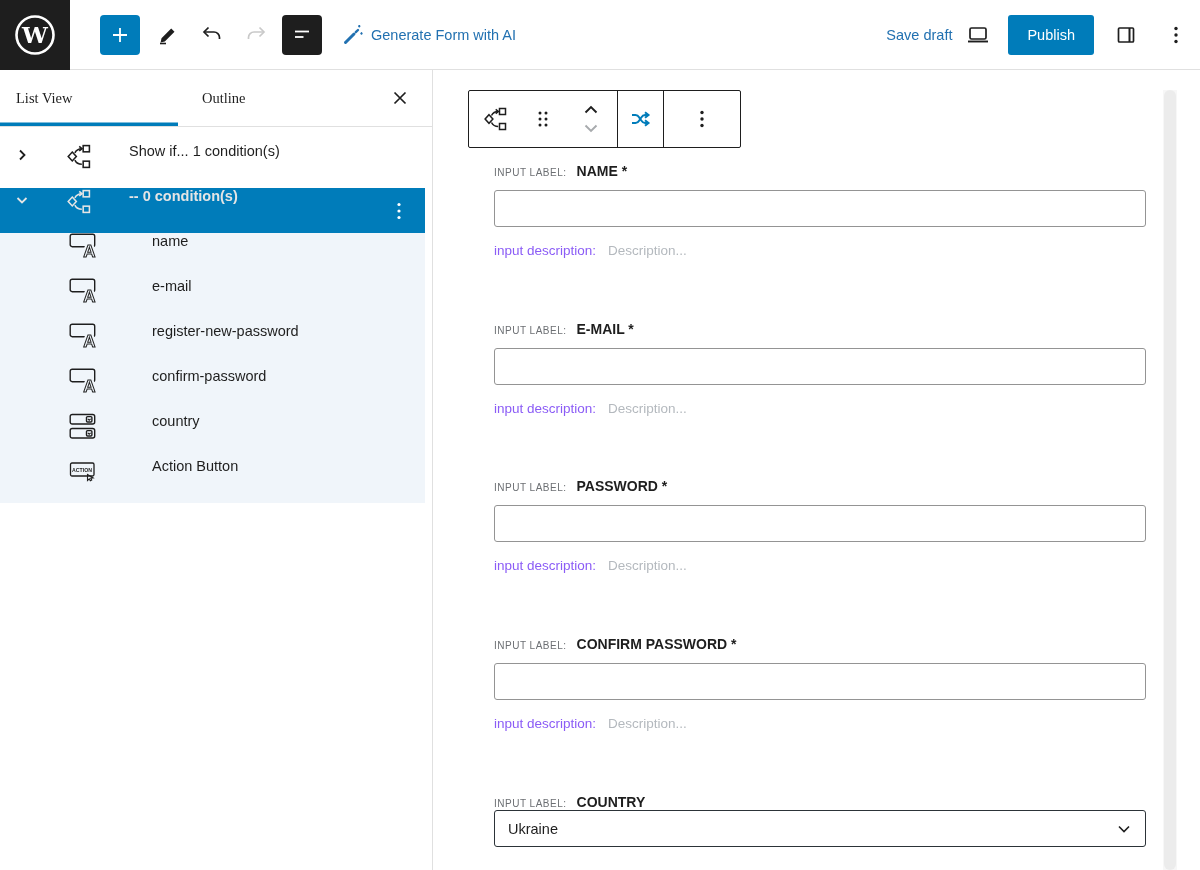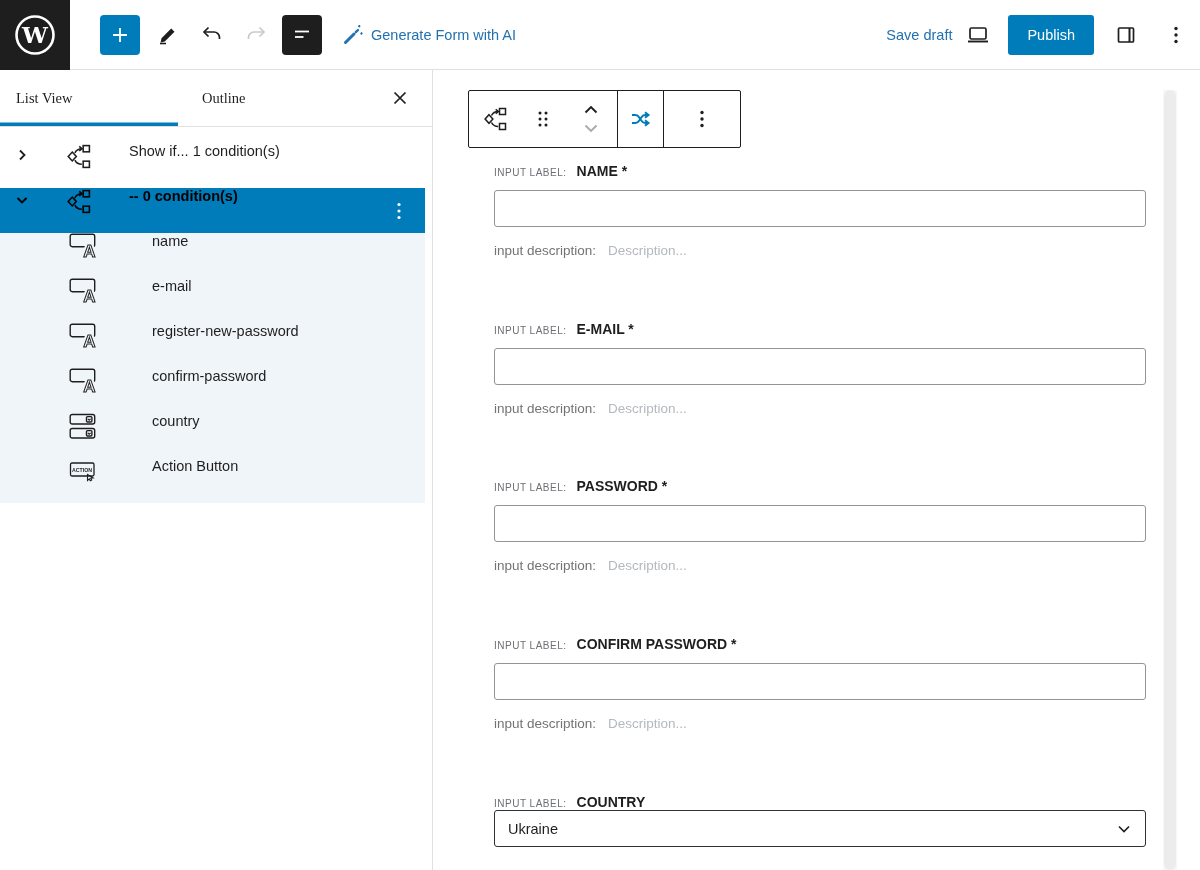--- a/index.html
+++ b/index.html
@@ -43,21 +43,21 @@
     display:flex; align-items:center; justify-content:center; color:#1e1e1e; cursor:pointer; }
   .tree { padding-top:16px; }
   .tree-row { height:45px; width:425px; display:flex; align-items:flex-start; font-size:14.5px;
     cursor:pointer;gap:26px; }
   .row-top { padding-left:10px; }
   .expander { width:24px; height:24px; border:none; background:none; display:flex;
     align-items:center; justify-content:center; color:inherit; cursor:pointer; flex:0 0 auto; }
   .row-icon { display:flex; align-items:center; justify-content:center; flex:0 0 auto; }
   .row-top .row-icon { margin-left:5px; }
   .row-label { margin-left:11px; white-space:nowrap; }
-  .row-selected { background:#007cba; color:#000000; font-weight:600; position:relative; }
+  .row-selected { background:#007cba; color:#e5e5e5; font-weight:600; position:relative; }
   .row-kebab { position:absolute; right:8px; top:0; bottom:0; width:36px; border:none;
     background:none; color:#fff; display:flex; align-items:center; justify-content:center;
     cursor:pointer; }
   .row-child { padding-left:69px; background:#f0f5fa; }
   .row-child .row-label { margin-left:28px; }
   .halo { stroke:#f0f5fa; }
 
   
   .canvas { position:absolute; left:434px; top:70px; right:0; bottom:0; background:#fff; }
   .block-toolbar { position:absolute; left:34px; top:20px; height:58px; display:flex;
@@ -73,21 +73,21 @@
   .bt-shuffle { width:45px; color:#007cba; }
   .bt-more { width:76px; }
 
   .field { position:absolute; left:60px; width:652px; }
   .f-labelrow { display:flex; align-items:baseline; }
   .f-prefix { font-size:10px; letter-spacing:.5px; color:#6c6f73; font-weight:400; }
   .f-label { font-size:14px; font-weight:700; color:#1e1e1e; margin-left:10px; cursor:text; }
   .f-input { margin-top:11px; width:652px; height:37px; border:1px solid #949494;
     border-radius:3px; background:#fff; font:inherit; padding:0 12px; }
   .f-descrow { margin-top:16px; display:flex; align-items:baseline; font-size:13.5px; }
-  .f-desc-prefix { color:#737373; }
+  .f-desc-prefix { color:#8b5cf6; }
   .f-desc-ph { color:#b4b9be; margin-left:12px; cursor:text; }
   .f-select { width:652px; height:37px; border:1.5px solid #2c3338;
     border-radius:3px; background:#fff; display:flex; align-items:center;
     justify-content:space-between; padding:0 13px; font-size:14.5px; cursor:pointer; }
   .f1 { top:93px; }  .f2 { top:251px; }  .f3 { top:408px; }  .f4 { top:566px; }  .f5 { top:724px; }
 
   .scrollbar { position:absolute; right:23px; top:20px; bottom:0; width:14px;
     background:#f7f7f7; cursor:pointer; }
   .scroll-thumb { position:absolute; left:1px; right:1px; top:0; bottom:0; background:#ececec;
     border-radius:7px; }

